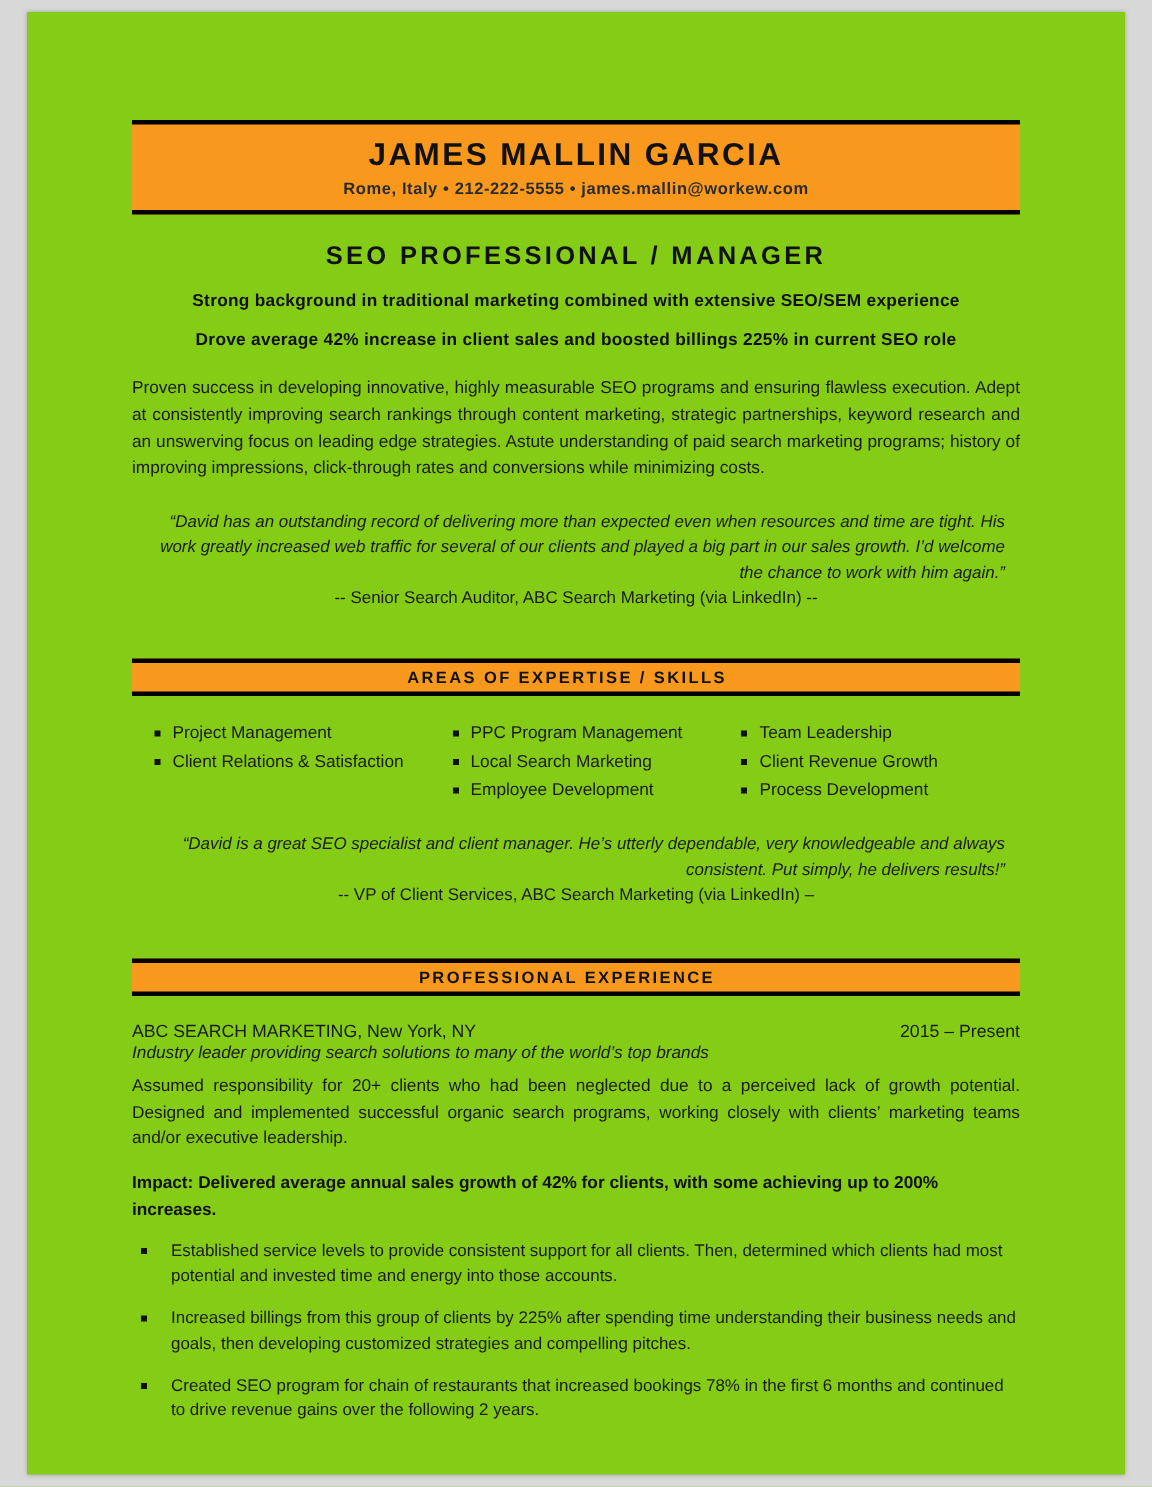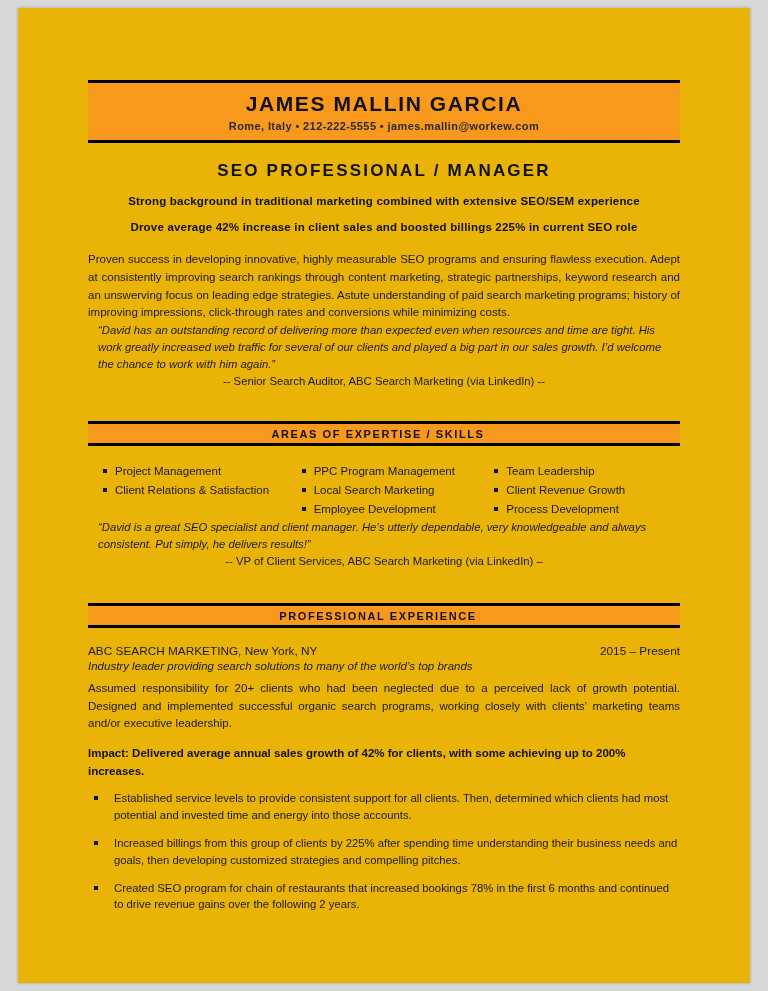--- a/index.html
+++ b/index.html
@@ -12,21 +12,21 @@
     height: 991px;
     font-family: "Liberation Sans", sans-serif;
     -webkit-font-smoothing: antialiased;
   }
   .page {
     position: absolute;
     left: 18px;
     top: 8px;
     width: 732px;
     height: 975px;
-    background: #eab308;
+    background: #84cc16;
     box-shadow: 0 0 3px rgba(0,0,0,0.25);
     overflow: hidden;
   }
   .inner {
     position: absolute;
     left: 70px;
     top: 72px;
     width: 592px;
   }
 
@@ -78,21 +78,22 @@
     text-align: justify;
     margin-top: 18px;
   }
 
   
   .quote {
     font-size: 11.3px;
     font-style: italic;
     line-height: 1.5;
     color: #1a1a1a;
-    text-align: left;
+    text-align: right;
+    margin-top: 18px;
     padding: 0 10px;
   }
   .quote-attr {
     font-size: 11.3px;
     font-style: normal;
     color: #1a1a1a;
     text-align: center;
     margin-top: 2px;
   }
 

